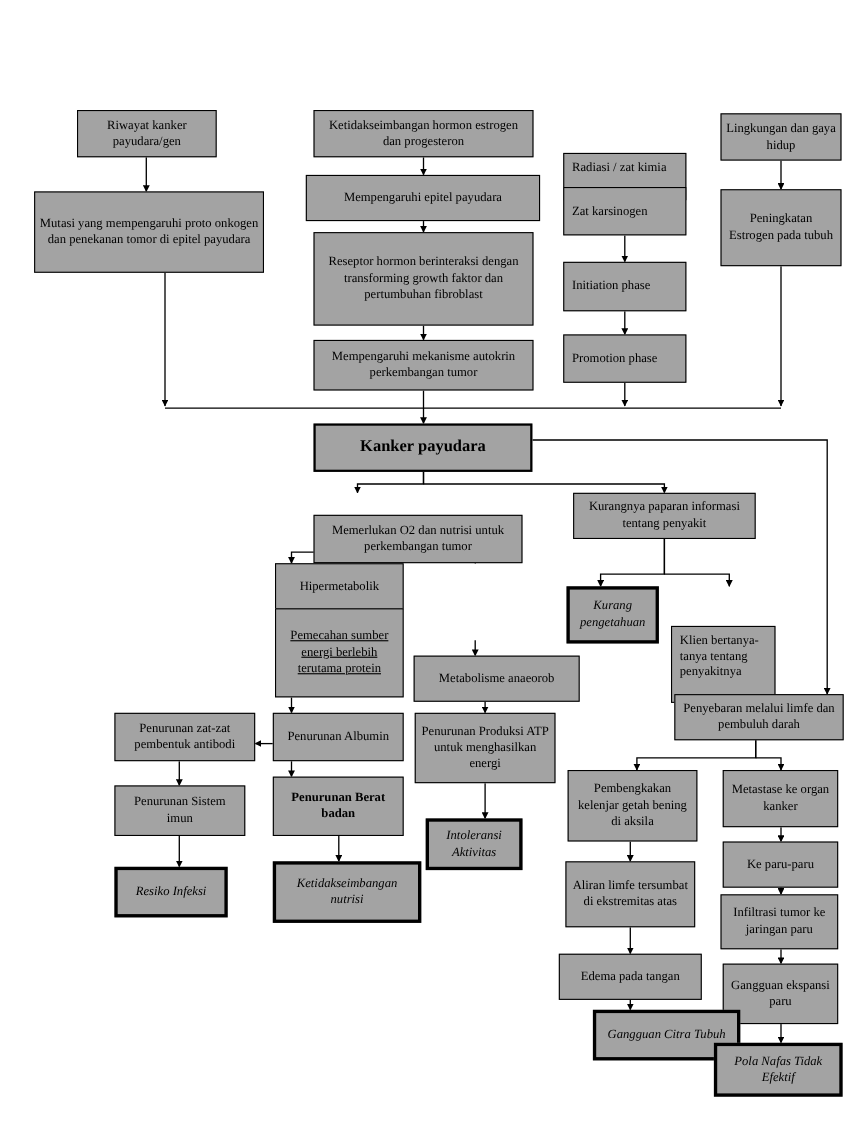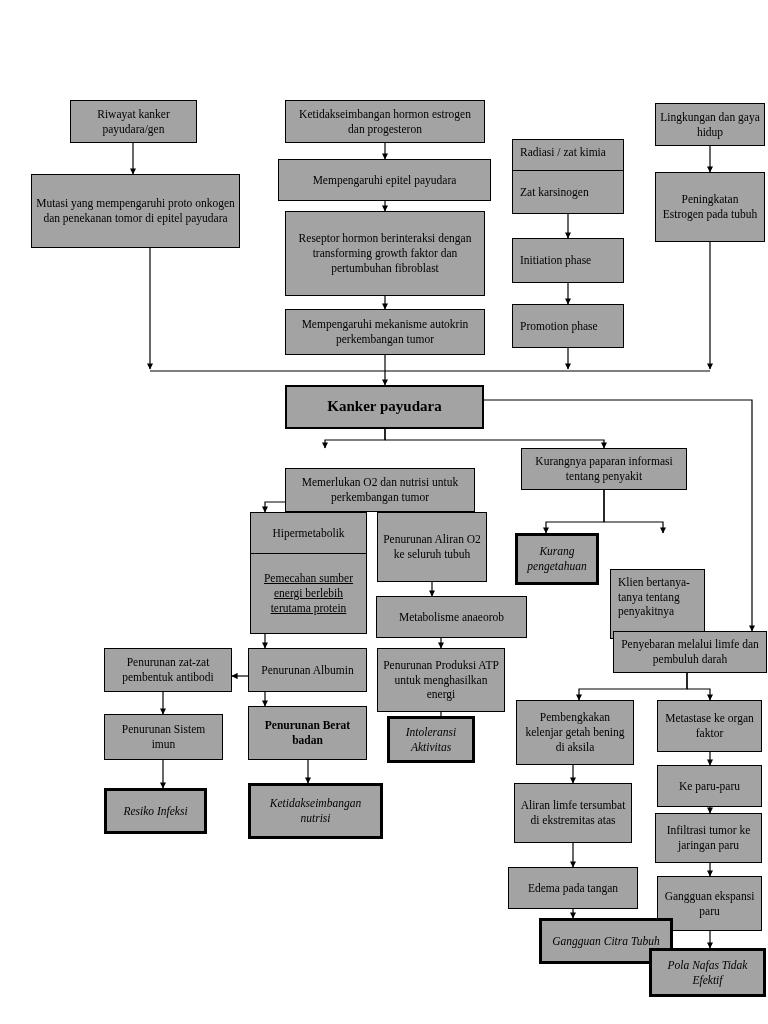--- a/index.html
+++ b/index.html
@@ -136,23 +136,20 @@
   <div class="node" style="left:285px;top:448px;width:190px;height:44px;margin-top:20px;">
       <span class="tx">Memerlukan O2 dan nutrisi untuk perkembangan tumor</span>
     </div>
   <div class="node" style="left:521px;top:448px;width:166px;height:42px;">
       <span class="tx">Kurangnya paparan informasi tentang penyakit</span>
     </div>
 
   <div class="node" style="left:250px;top:512px;width:117px;height:30px;">
       <span class="tx">Hipermetabolik</span>
     </div>
-  <div class="node" style="left:377px;top:512px;width:110px;height:70px;">
-      <span class="tx">Penurunan Aliran O2 ke seluruh tubuh</span>
-    </div>
 
   <div class="node thick" style="left:496px;top:533px;width:84px;height:52px;font-size:11.5px;margin-left:19px;">
       <span class="tx">Kurang pengetahuan</span>
     </div>
   <div class="node left topal" style="left:610px;top:533px;width:95px;height:70px;">
       <span class="tx">Klien bertanya-tanya tentang penyakitnya</span>
     </div>
 
   <div class="node" style="left:250px;top:553px;width:117px;height:81px;text-decoration:underline;">
       <span class="tx">Pemecahan sumber energi berlebih terutama protein</span>
@@ -172,31 +169,31 @@
       <span class="tx">Penurunan Albumin</span>
     </div>
   <div class="node" style="left:377px;top:648px;width:128px;height:64px;">
       <span class="tx">Penurunan Produksi ATP untuk menghasilkan energi</span>
     </div>
 
   <div class="node" style="left:516px;top:700px;width:118px;height:65px;">
       <span class="tx">Pembengkakan kelenjar getah bening di aksila</span>
     </div>
   <div class="node" style="left:657px;top:700px;width:105px;height:52px;">
-      <span class="tx">Metastase ke organ faktor</span>
+      <span class="tx">Metastase ke organ kanker</span>
     </div>
 
   <div class="node" style="left:104px;top:714px;width:119px;height:46px;">
       <span class="tx">Penurunan Sistem imun</span>
     </div>
   <div class="node" style="left:248px;top:706px;width:119px;height:54px;font-weight:bold;">
       <span class="tx">Penurunan Berat badan</span>
     </div>
 
-  <div class="node thick" style="left:387px;top:716px;width:88px;height:47px;">
+  <div class="node thick" style="left:387px;top:744px;width:88px;height:47px;">
       <span class="tx">Intoleransi Aktivitas</span>
     </div>
 
   <div class="node" style="left:514px;top:783px;width:118px;height:60px;">
       <span class="tx">Aliran limfe tersumbat di ekstremitas atas</span>
     </div>
   <div class="node" style="left:657px;top:765px;width:105px;height:34px;">
       <span class="tx">Ke paru-paru</span>
     </div>
 

